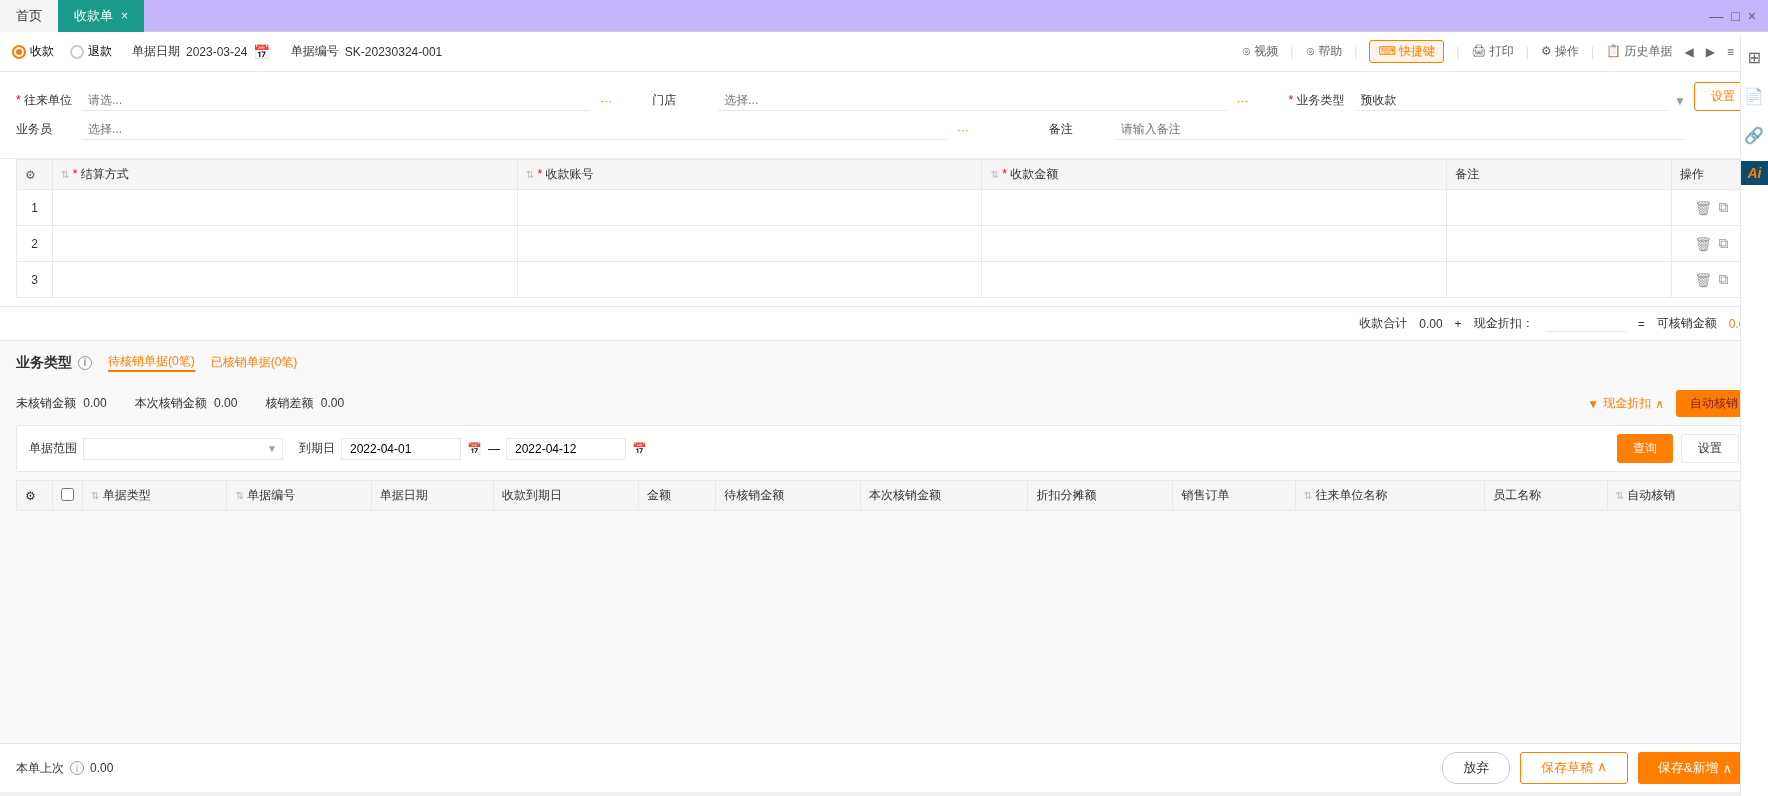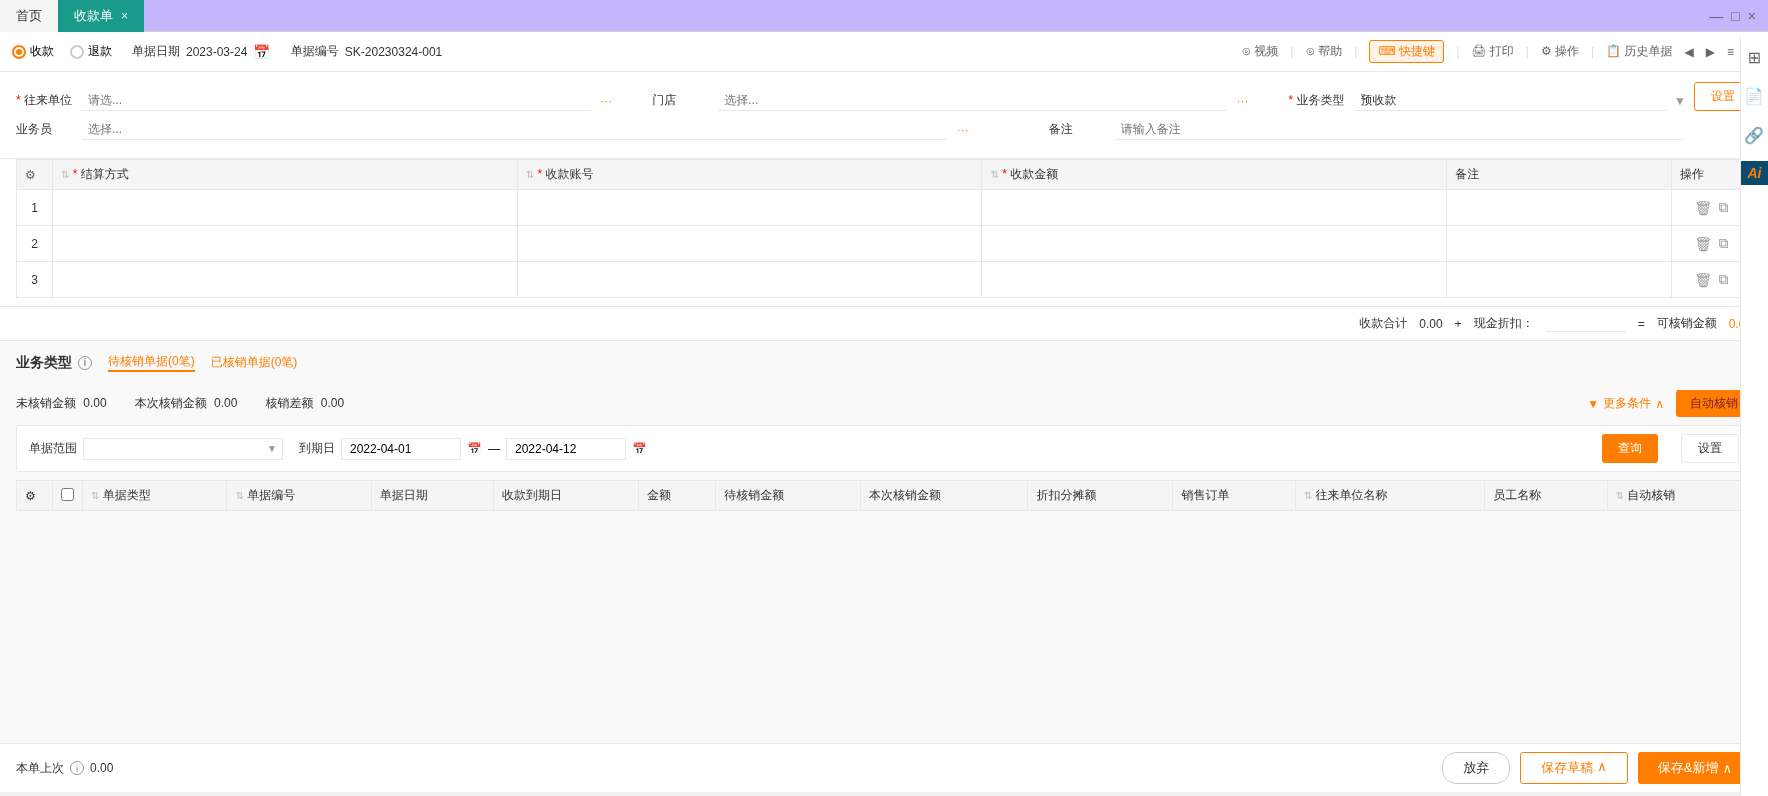--- a/index.html
+++ b/index.html
@@ -93,21 +93,21 @@
     
     .filter-row { 
       display: flex; align-items: center; gap: 16px; 
       background: #fff; border: 1px solid #e8e8e8; padding: 8px 12px; margin-bottom: 8px; border-radius: 2px;
     }
     .filter-field { display: flex; align-items: center; gap: 6px; }
     .filter-label { color: #333; white-space: nowrap; }
     .filter-select { border: 1px solid #e8e8e8; padding: 3px 24px 3px 8px; appearance: none; font-size: 12px; outline: none; background: #fff; cursor: pointer; width: 200px; }
     .filter-date { border: 1px solid #e8e8e8; padding: 3px 8px; font-size: 12px; outline: none; width: 120px; }
     .date-range { display: flex; align-items: center; gap: 6px; }
-    .filter-actions { margin-left: auto; display: flex; gap: 23px; }
+    .filter-actions { margin-left: auto; display: flex; gap: 8px; }
     .query-btn { background: #ff7d00; color: #fff; border: none; padding: 5px 16px; border-radius: 3px; cursor: pointer; font-size: 12px; }
     .setting-btn { background: #fff; color: #333; border: 1px solid #e8e8e8; padding: 5px 16px; border-radius: 3px; cursor: pointer; font-size: 12px; }
 
     
     .bottom-table { width: 100%; border-collapse: collapse; border: 1px solid #e8e8e8; }
     .bottom-table th { 
       background: #f5f5f5; padding: 6px 8px; text-align: left; 
       border-right: 1px solid #e8e8e8; border-bottom: 1px solid #e8e8e8;
       font-weight: normal; color: #333; white-space: nowrap; font-size: 12px;
     }
@@ -349,21 +349,21 @@
           <span>本次核销金额</span>
           <span style="margin-left: 4px;">0.00</span>
         </div>
         <div class="stat-item">
           <span>核销差额</span>
           <span style="margin-left: 4px;">0.00</span>
         </div>
         <div style="margin-left:auto; display:flex; align-items:center; gap:12px;">
           <span class="filter-btn">
             <span>▼</span>
-            <span>更多条件</span>
+            <span>现金折扣</span>
             <span>∧</span>
           </span>
           <button class="auto-btn">自动核销</button>
         </div>
       </div>
 
       <div class="filter-row">
         <div class="filter-field">
           <span class="filter-label">单据范围</span>
           <div class="select-wrapper">

